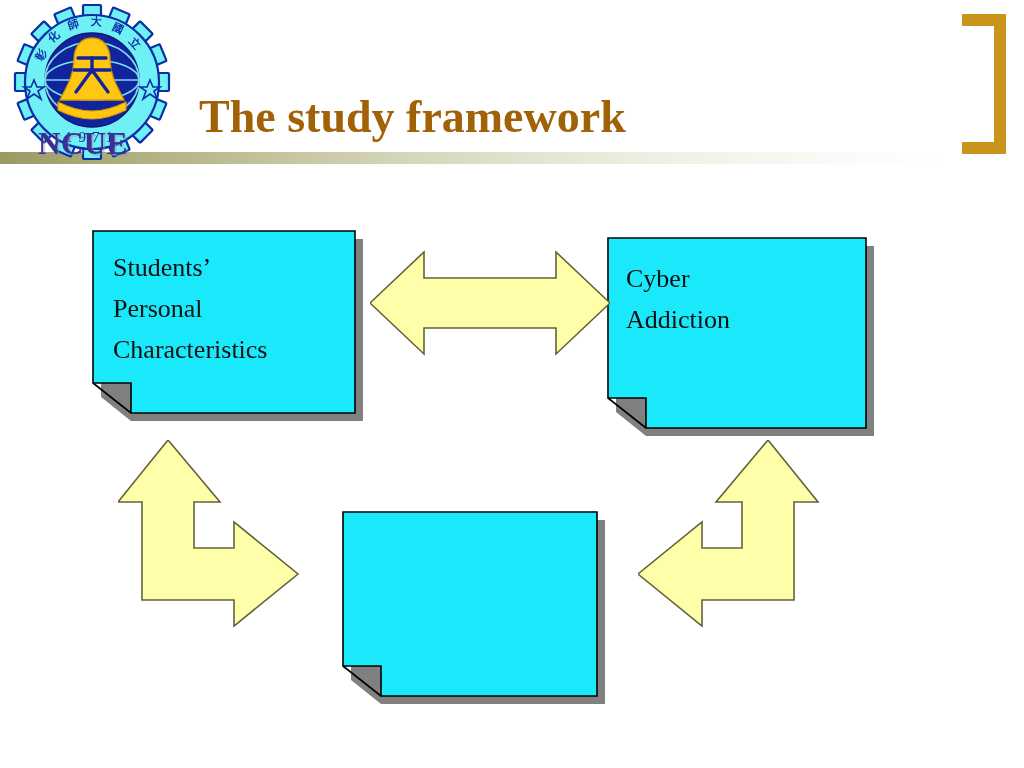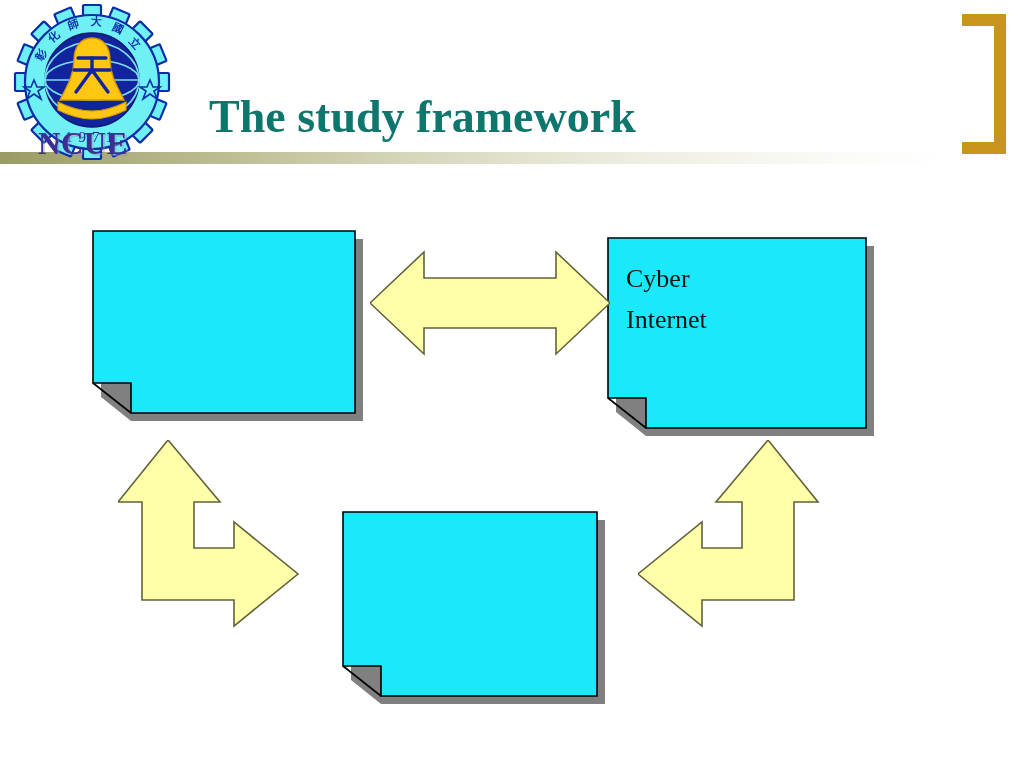--- a/index.html
+++ b/index.html
@@ -58,26 +58,26 @@
     font-weight: bold;
     font-size: 31px;
     letter-spacing: 0.5px;
     color: #3b2f93;
     text-shadow: 2px 2px 0 rgba(150,150,180,0.45);
     z-index: 5;
   }
 
   .slide-title {
     position: absolute;
-    left: 209px;
+    left: 199px;
     top: 90px;
     font-family: "Liberation Serif", "DejaVu Serif", serif;
     font-weight: bold;
     font-size: 46px;
-    color: #0f766e;
+    color: #a16207;
     letter-spacing: 0px;
     white-space: nowrap;
   }
 
   .corner-bracket {
     position: absolute;
     right: 8px;
     top: 8px;
     width: 60px;
     height: 152px;
@@ -181,30 +181,33 @@
       <path d="M6 6 H50 V146 H6 V134 H38 V18 H6 Z" fill="#c8941b"></path>
     </svg>
   </div>
 
   <div class="doc-box" style="left:93px; top:231px;">
     <svg width="280" height="196" viewBox="0 0 280 196" aria-hidden="true">
       <path d="M8 8 H270 V190 H38 L8 166 Z" fill="#808080"></path>
       <path d="M0 0 H262 V182 H38 L38 152 L0 152 Z" fill="#19e9fb" stroke="#000000" stroke-width="1.6" stroke-linejoin="miter"></path>
       <path d="M0 152 L38 182" fill="none" stroke="#000000" stroke-width="1.6"></path>
     </svg>
+    <div class="doc-label" style="left:20px; top:16px;">Students’
+Personal
+Characteristics</div>
   </div>
 
   <div class="doc-box" style="left:608px; top:238px;">
     <svg width="276" height="204" viewBox="0 0 276 204" aria-hidden="true">
       <path d="M8 8 H266 V198 H38 L8 174 Z" fill="#808080"></path>
       <path d="M0 0 H258 V190 H38 L38 160 L0 160 Z" fill="#19e9fb" stroke="#000000" stroke-width="1.6" stroke-linejoin="miter"></path>
       <path d="M0 160 L38 190" fill="none" stroke="#000000" stroke-width="1.6"></path>
     </svg>
     <div class="doc-label" style="left:18px; top:20px;">Cyber
-Internet</div>
+Addiction</div>
   </div>
 
   <div class="doc-box" style="left:343px; top:512px;">
     <svg width="272" height="198" viewBox="0 0 272 198" aria-hidden="true">
       <path d="M8 8 H262 V192 H38 L8 168 Z" fill="#808080"></path>
       <path d="M0 0 H254 V184 H38 L38 154 L0 154 Z" fill="#19e9fb" stroke="#000000" stroke-width="1.6" stroke-linejoin="miter"></path>
       <path d="M0 154 L38 184" fill="none" stroke="#000000" stroke-width="1.6"></path>
     </svg>
   </div>
 

